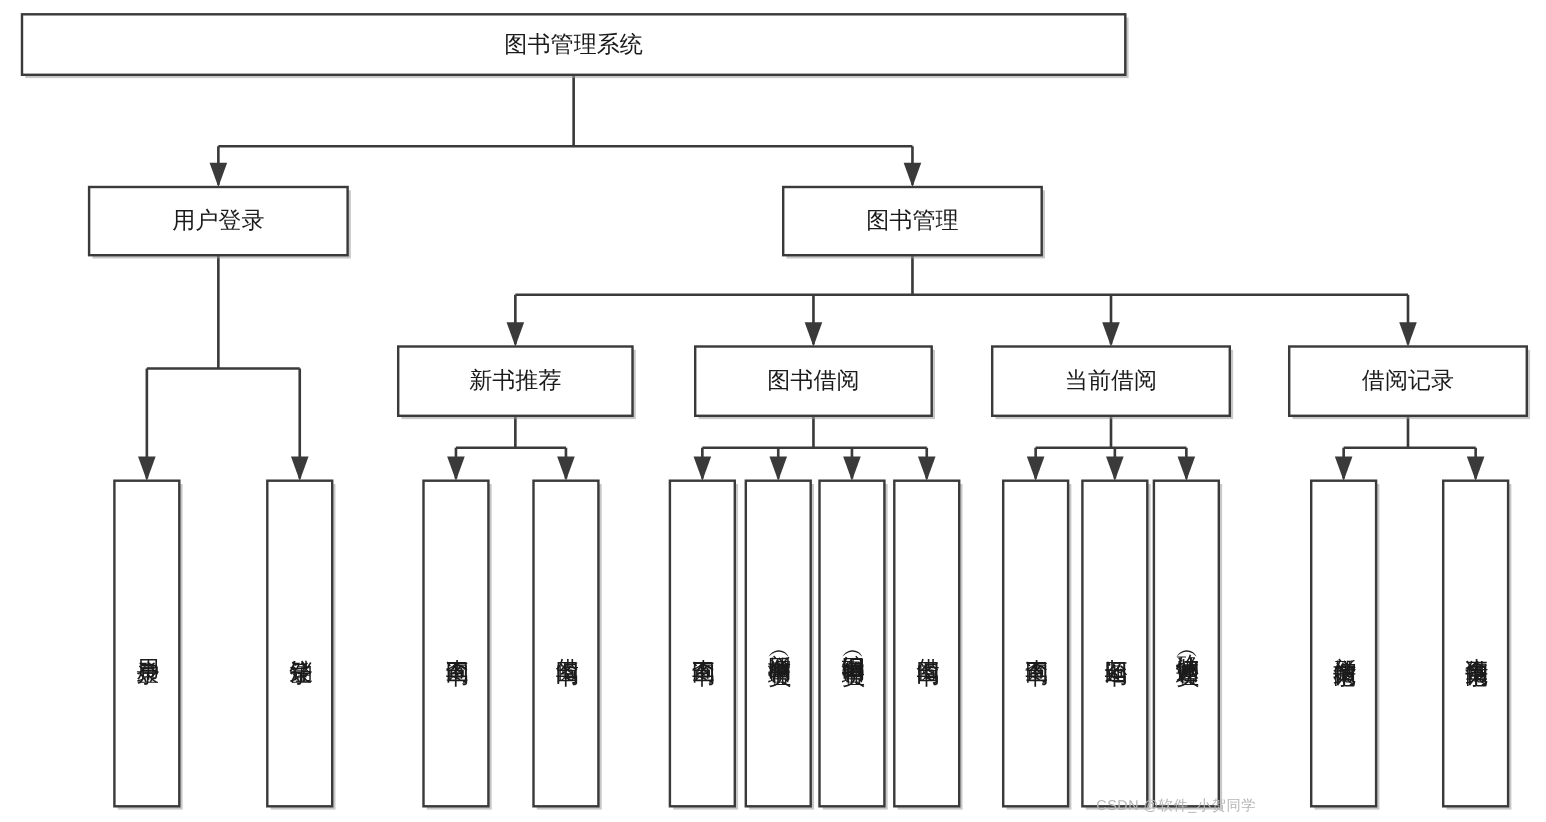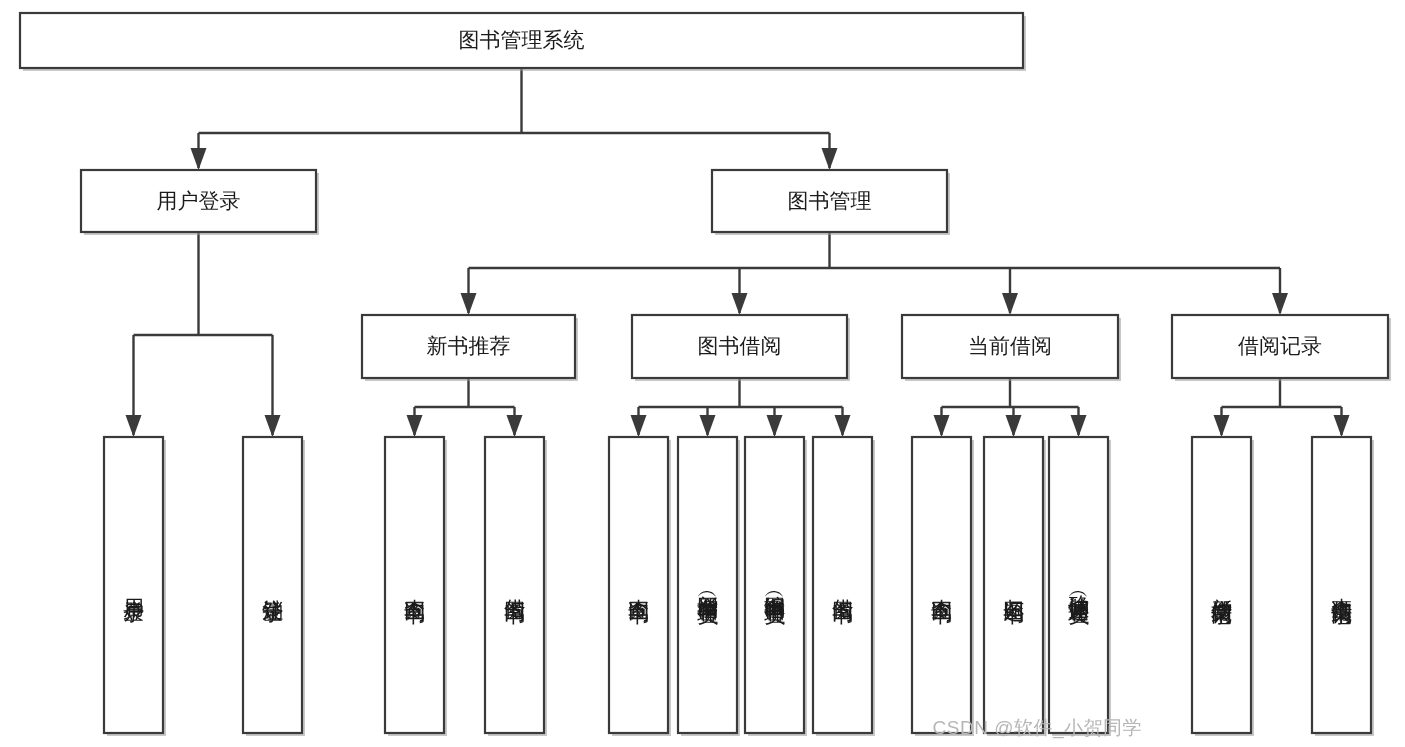--- a/index.html
+++ b/index.html
@@ -67,21 +67,21 @@
     display: flex;
     align-items: center;
     justify-content: center;
     pointer-events: none;
   }
   #watermark {
     position: absolute;
     right: 10px;
     bottom: 6px;
     font-family: "Liberation Sans", "DejaVu Sans", sans-serif;
-    font-size: 19px;
+    font-size: 13px;
     color: #b6b6b6;
     letter-spacing: 0.5px;
     white-space: nowrap;
   }
 </style>
 </head>
 <body>
 
 <div id="diagram-root">
 

